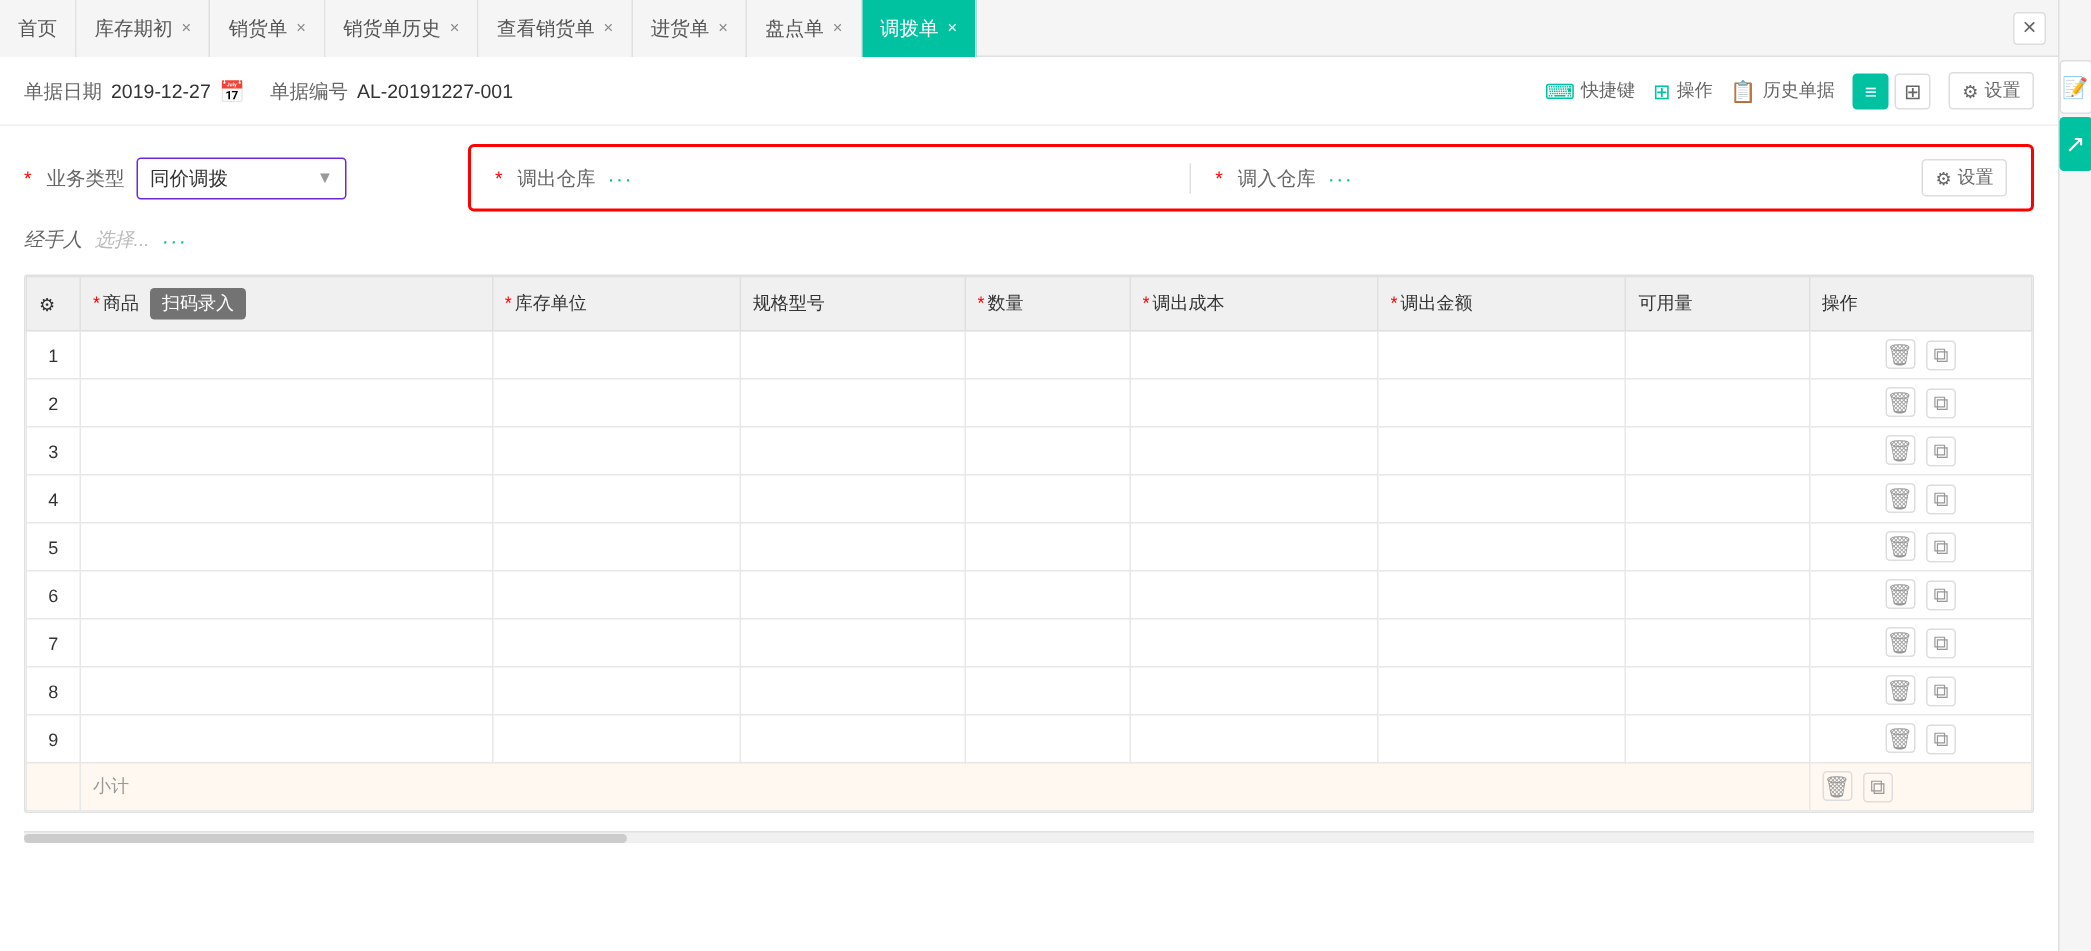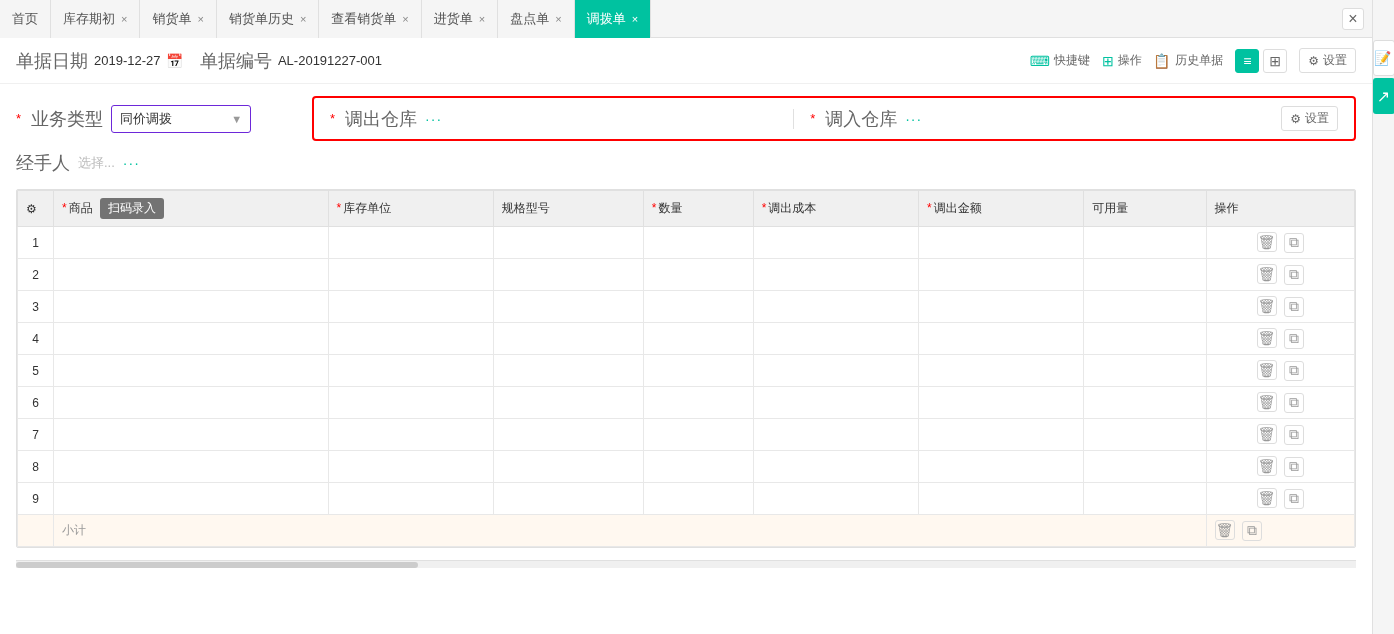--- a/index.html
+++ b/index.html
@@ -70,21 +70,21 @@
       display: flex;
       align-items: center;
       gap: 16px;
       flex: 1;
     }
     .field-group {
       display: flex;
       align-items: center;
       gap: 6px;
     }
-    .field-label { color: #666; font-size: 18px; }
+    .field-label { color: #666; font-size: 13px; }
     .field-value { color: #333; font-size: 13px; }
     .date-icon {
       color: #00c2a0;
       font-size: 14px;
       cursor: pointer;
     }
     .form-header-right {
       display: flex;
       align-items: center;
       gap: 12px;
@@ -196,20 +196,21 @@
     .warehouse-divider {
       width: 1px;
       height: 20px;
       background: #e0e0e0;
     }
 
     .handler-section {
       display: flex;
       align-items: center;
       gap: 8px;
+      font-style: italic;
     }
     .placeholder-text { color: #bbb; font-size: 13px; }
 
     
     .table-container {
       border: 1px solid #e0e0e0;
       border-radius: 2px;
       overflow: hidden;
       margin-top: 4px;
     }

